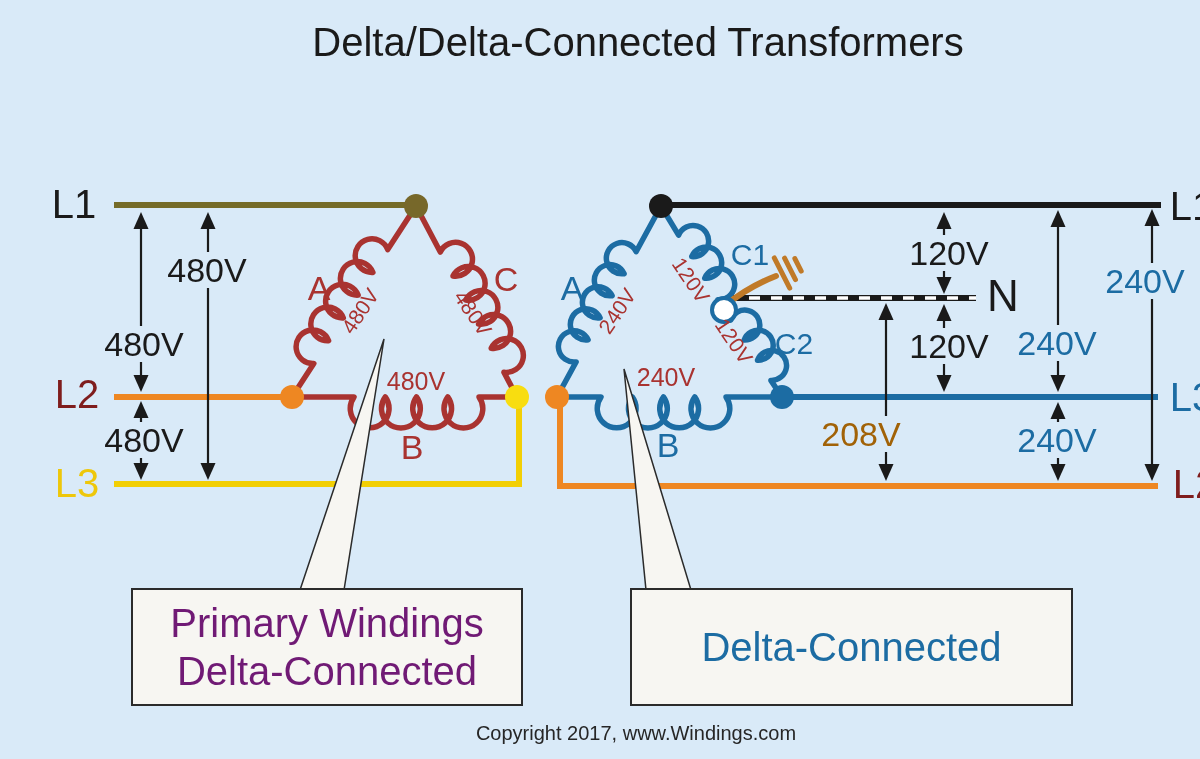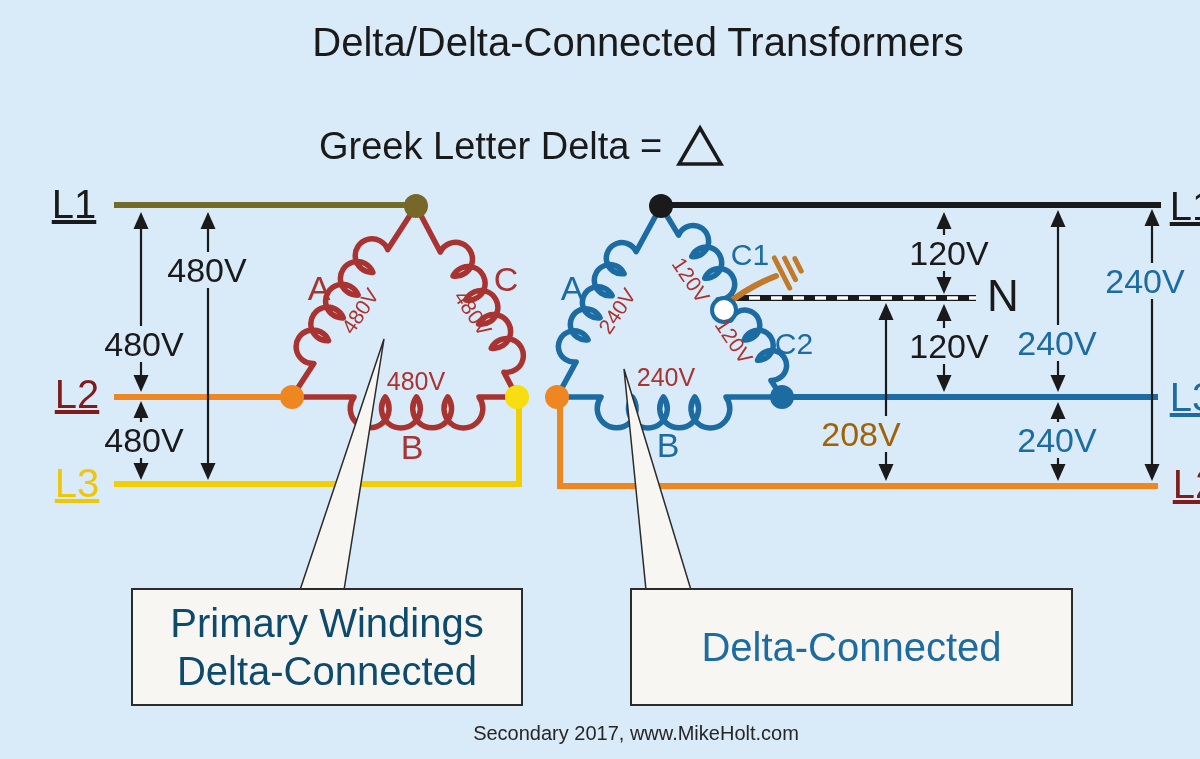--- a/index.html
+++ b/index.html
@@ -2,29 +2,29 @@
 <html><head>
 <meta charset="utf-8">
 <style>
   html,body{margin:0;padding:0;}
   body{width:1200px;height:759px;background:#d9eaf8;font-family:"Liberation Sans",sans-serif;overflow:hidden;}
   #stage{position:relative;width:1200px;height:759px;background:#d9eaf8;margin-left:36px;}
   #wires{position:absolute;left:0;top:0;}
   .lbl{position:absolute;transform:translate(-50%,-50%);line-height:1;white-space:nowrap;color:#1a1a1a;}
   .title{font-size:40px;}
   .subtitle-row{position:absolute;left:283px;top:124px;display:flex;align-items:center;gap:14px;font-size:38px;color:#1a1a1a;}
-  .llabel{font-size:40px;text-decoration:underline;}
+  .llabel{font-size:40px;}
   .vlabel{font-size:34px;background:#d9eaf8;padding:1px 5px;}
   .nlabel{font-size:44px;}
   .wletter{font-size:34px;color:#a93330;}
   .wletter-sm{font-size:30px;}
   .blue{color:#1c6ca3;}
   .orange{color:#7f1d1d;}
   .yellow{color:#eec70a;}
-  .red{color:#0c4a6e;}
+  .red{color:#701a75;}
   .wvolt{font-size:25px;color:#a93330;}
   .wvolt-rot{font-size:21px;color:#a93330;}
   .rm55{transform:translate(-50%,-50%) rotate(-56deg);}
   .rp55{transform:translate(-50%,-50%) rotate(56deg);}
   .callout{position:absolute;top:588px;height:114px;background:#f7f6f2;border:2px solid #2b2b2b;
            display:flex;flex-direction:column;justify-content:center;text-align:center;
            font-size:40px;line-height:1.2;}
   .copyright{font-size:20px;color:#262626;}
 </style>
 </head>
@@ -120,26 +120,20 @@
     <circle cx="380" cy="206" r="12" fill="#77682a"></circle>
     <circle cx="256" cy="397" r="12" fill="#ee8722"></circle>
     <circle cx="481" cy="397" r="12" fill="#f8dd10"></circle>
     <circle cx="625" cy="206" r="12" fill="#1a1a1a"></circle>
     <circle cx="521" cy="397" r="12" fill="#ee8722"></circle>
     <circle cx="746" cy="397" r="12" fill="#1c6ca3"></circle>
     <circle cx="688" cy="310" r="12" fill="#ffffff" stroke="#1c6ca3" stroke-width="4"></circle>
   </svg>
 
   <div class="lbl title" style="left:602px;top:42px;">Delta/Delta-Connected Transformers</div>
-  <div class="subtitle-row">
-    <span>Greek Letter Delta =</span>
-    <svg width="48" height="44" viewBox="0 0 48 44">
-      <polygon points="24,4 45,40 3,40" fill="none" stroke="#1a1a1a" stroke-width="3.5"></polygon>
-    </svg>
-  </div>
 
   <div class="lbl llabel" style="left:38px;top:204px;">L1</div>
   <div class="lbl llabel orange" style="left:41px;top:394px;">L2</div>
   <div class="lbl llabel yellow" style="left:41px;top:483px;">L3</div>
 
   <div class="lbl llabel" style="left:1156px;top:206px;">L1</div>
   <div class="lbl llabel blue" style="left:1156px;top:397px;">L3</div>
   <div class="lbl llabel orange" style="left:1159px;top:484px;">L2</div>
   <div class="lbl nlabel" style="left:967px;top:296px;">N</div>
 
@@ -171,14 +165,14 @@
   <div class="lbl wvolt blue" style="left:630px;top:377px;">240V</div>
 
   <div class="callout red" style="left:95px;width:388px;">
     <div>Primary Windings</div>
     <div>Delta-Connected</div>
   </div>
   <div class="callout blue" style="left:594px;width:439px;">
     <div>Delta-Connected</div>
   </div>
 
-  <div class="lbl copyright" style="left:600px;top:733px;">Secondary 2017, www.MikeHolt.com</div>
+  <div class="lbl copyright" style="left:600px;top:733px;">Copyright 2017, www.Windings.com</div>
 </div>
 
 </body></html>

